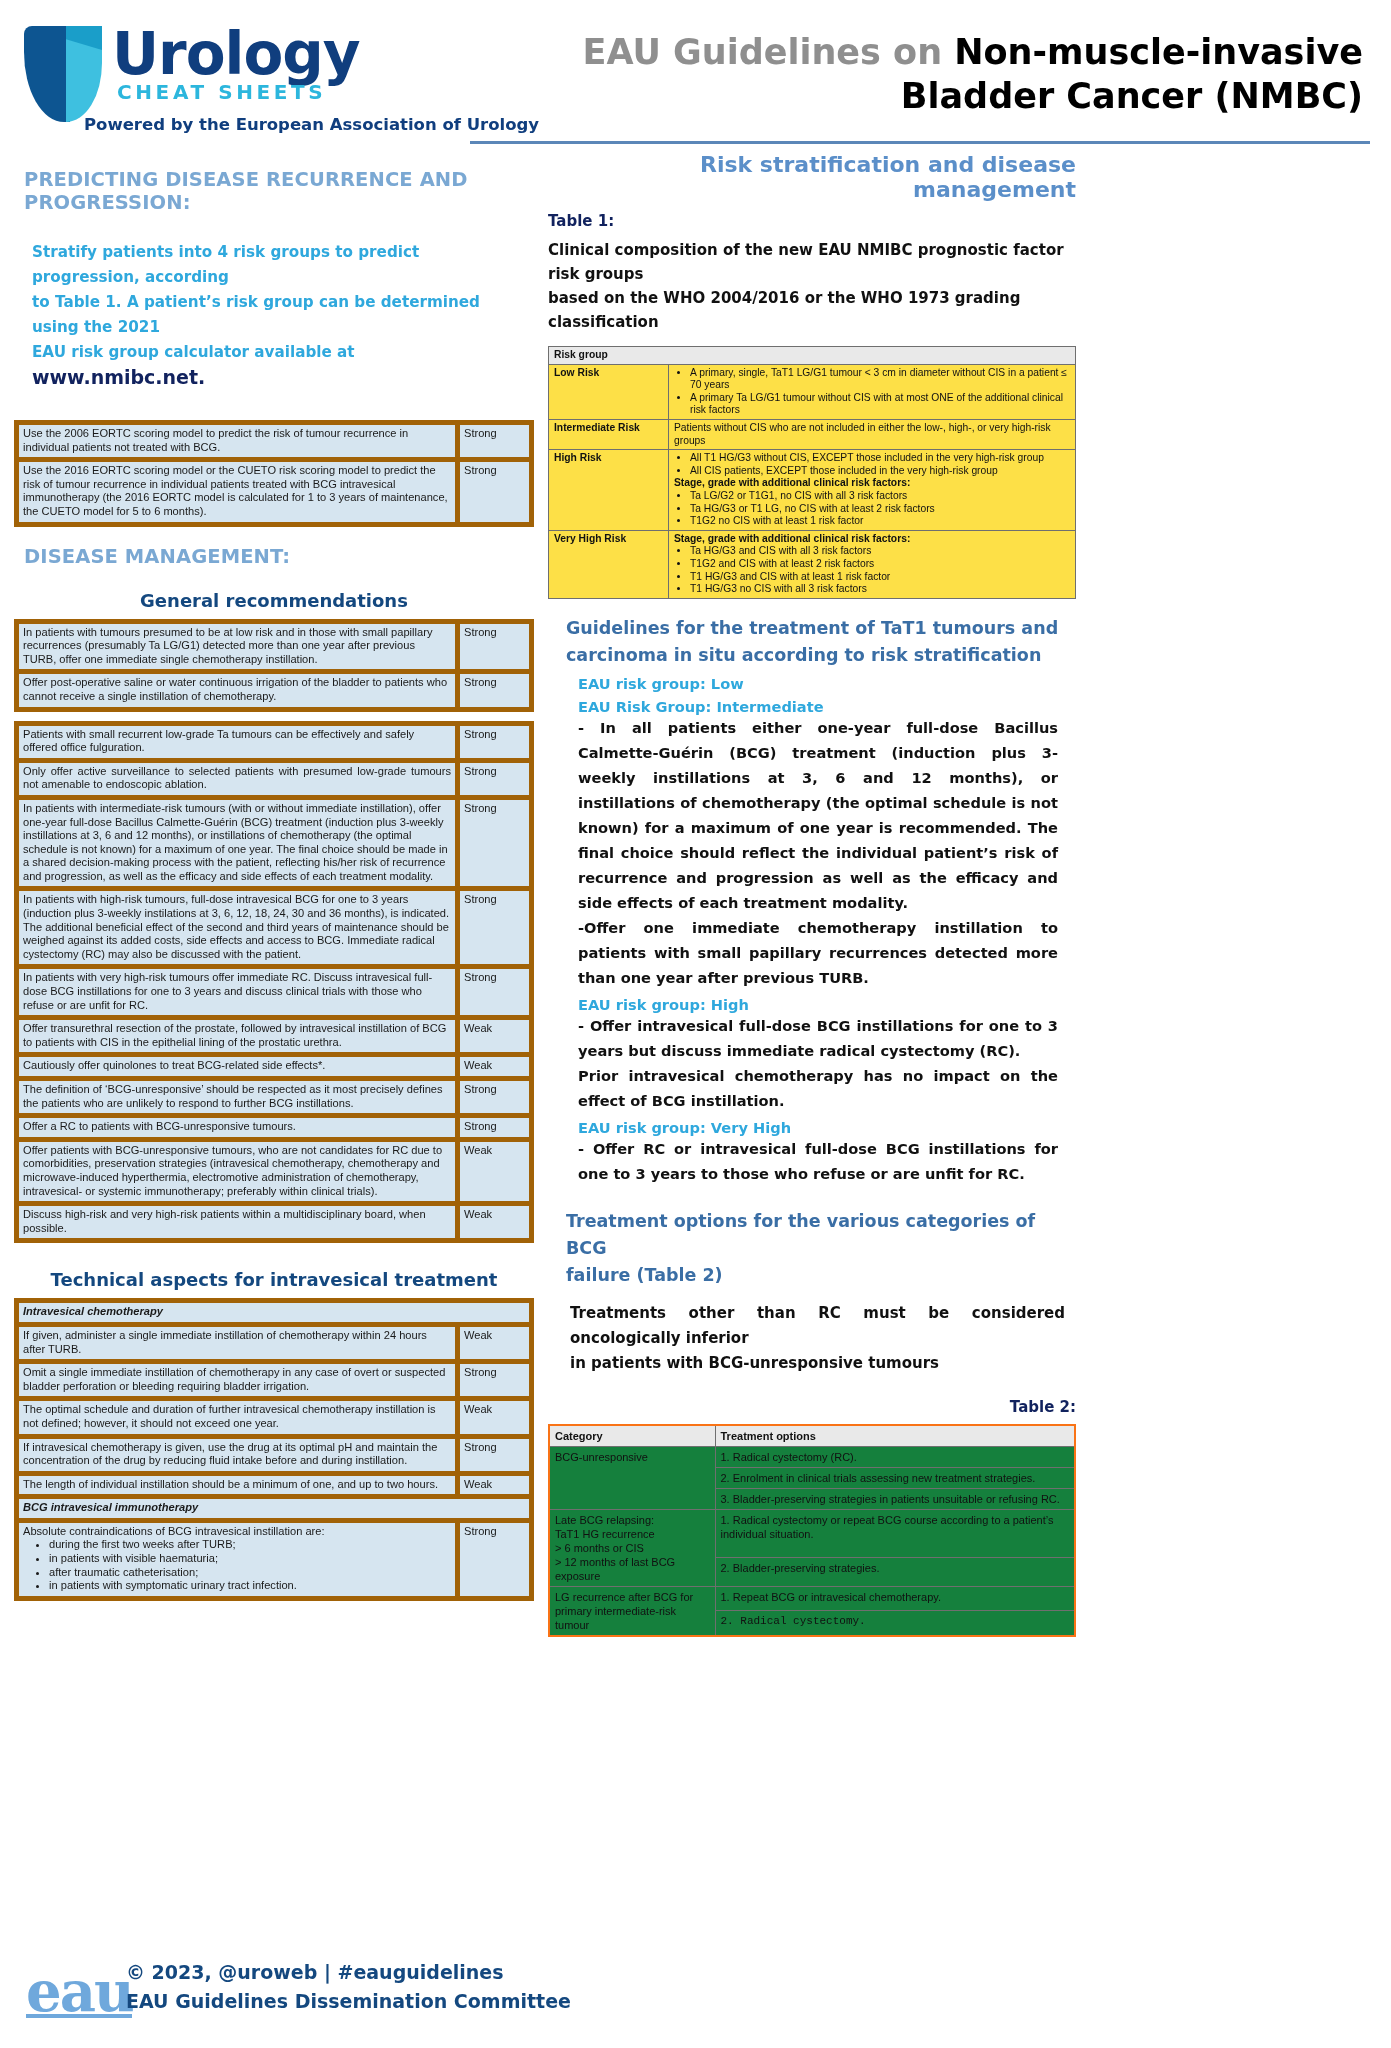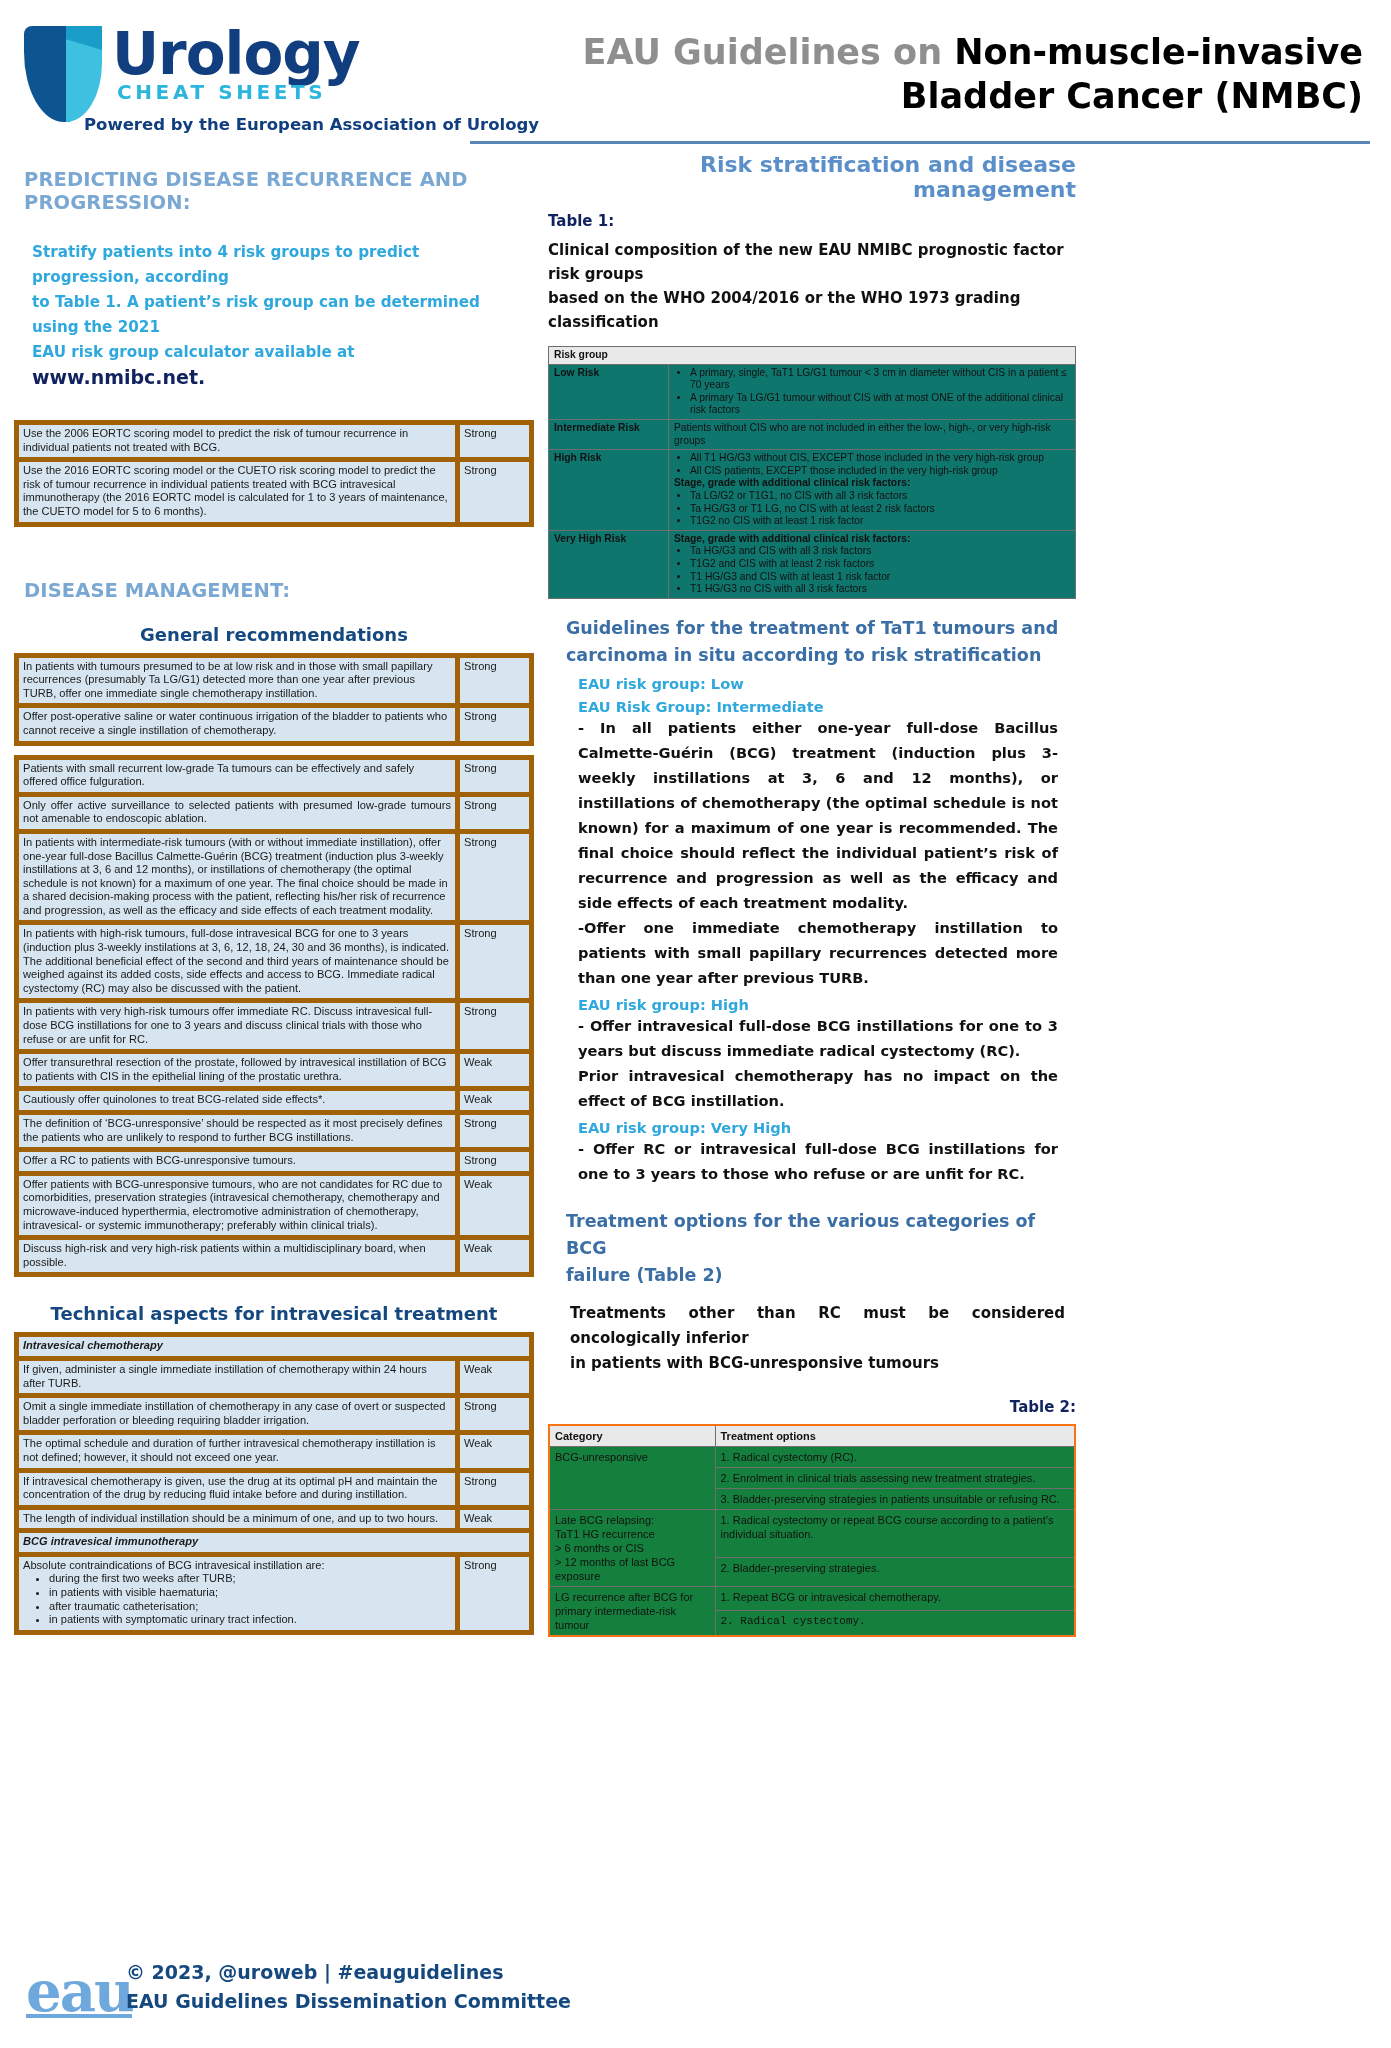--- a/index.html
+++ b/index.html
@@ -95,21 +95,21 @@
     color:#1a1a1a;
   }
   .tbl td.rec { width:auto; }
   .tbl td.str { width:74px; }
   .tbl td.just { text-align:justify; }
   .tbl td.secrow { font-style:italic; font-weight:bold; }
   .tbl ul { margin:0; padding-left:26px; }
   .tbl li { margin:0; }
 
   
-  .tbl1 { border-collapse:collapse; width:100%; background:#0f766e; border:1px solid #6f6f6f; }
+  .tbl1 { border-collapse:collapse; width:100%; background:#fde047; border:1px solid #6f6f6f; }
   .tbl1 td {
     border:1px solid #6f6f6f; padding:2px 5px; font-size:10.3px;
     line-height:12.6px; vertical-align:top; color:#111;
   }
   .tbl1 .hd { background:#e9e9e9; font-weight:bold; }
   .tbl1 .grp { font-weight:bold; width:120px; white-space:nowrap; }
   .tbl1 ul { margin:0; padding-left:16px; }
   .tbl1 ul li { margin:0; }
   .tbl1 .bld { font-weight:bold; }
 
@@ -208,21 +208,21 @@
           <td class="rec">Use the 2006 EORTC scoring model to predict the risk of tumour recurrence in individual patients not treated with BCG.</td>
           <td class="str">Strong</td>
         </tr>
         <tr>
           <td class="rec">Use the 2016 EORTC scoring model or the CUETO risk scoring model to predict the risk of tumour recurrence in individual patients treated with BCG intravesical immunotherapy (the 2016 EORTC model is calculated for 1 to 3 years of maintenance, the CUETO model for 5 to 6 months).</td>
           <td class="str">Strong</td>
         </tr>
       </tbody>
   </table>
 
-  <div class="sec-head-lt" style="margin-top:52px;">DISEASE MANAGEMENT:</div>
+  <div class="sec-head-lt" style="margin-top:18px;">DISEASE MANAGEMENT:</div>
 
   <div class="sub-head">General recommendations</div>
 
   <table class="tbl">
     <tbody id="gen-a-body">
         <tr>
           <td class="rec">In patients with tumours presumed to be at low risk and in those with small papillary recurrences (presumably Ta LG/G1) detected more than one year after previous TURB, offer one immediate single chemotherapy instillation.</td>
           <td class="str">Strong</td>
         </tr>
         <tr>

